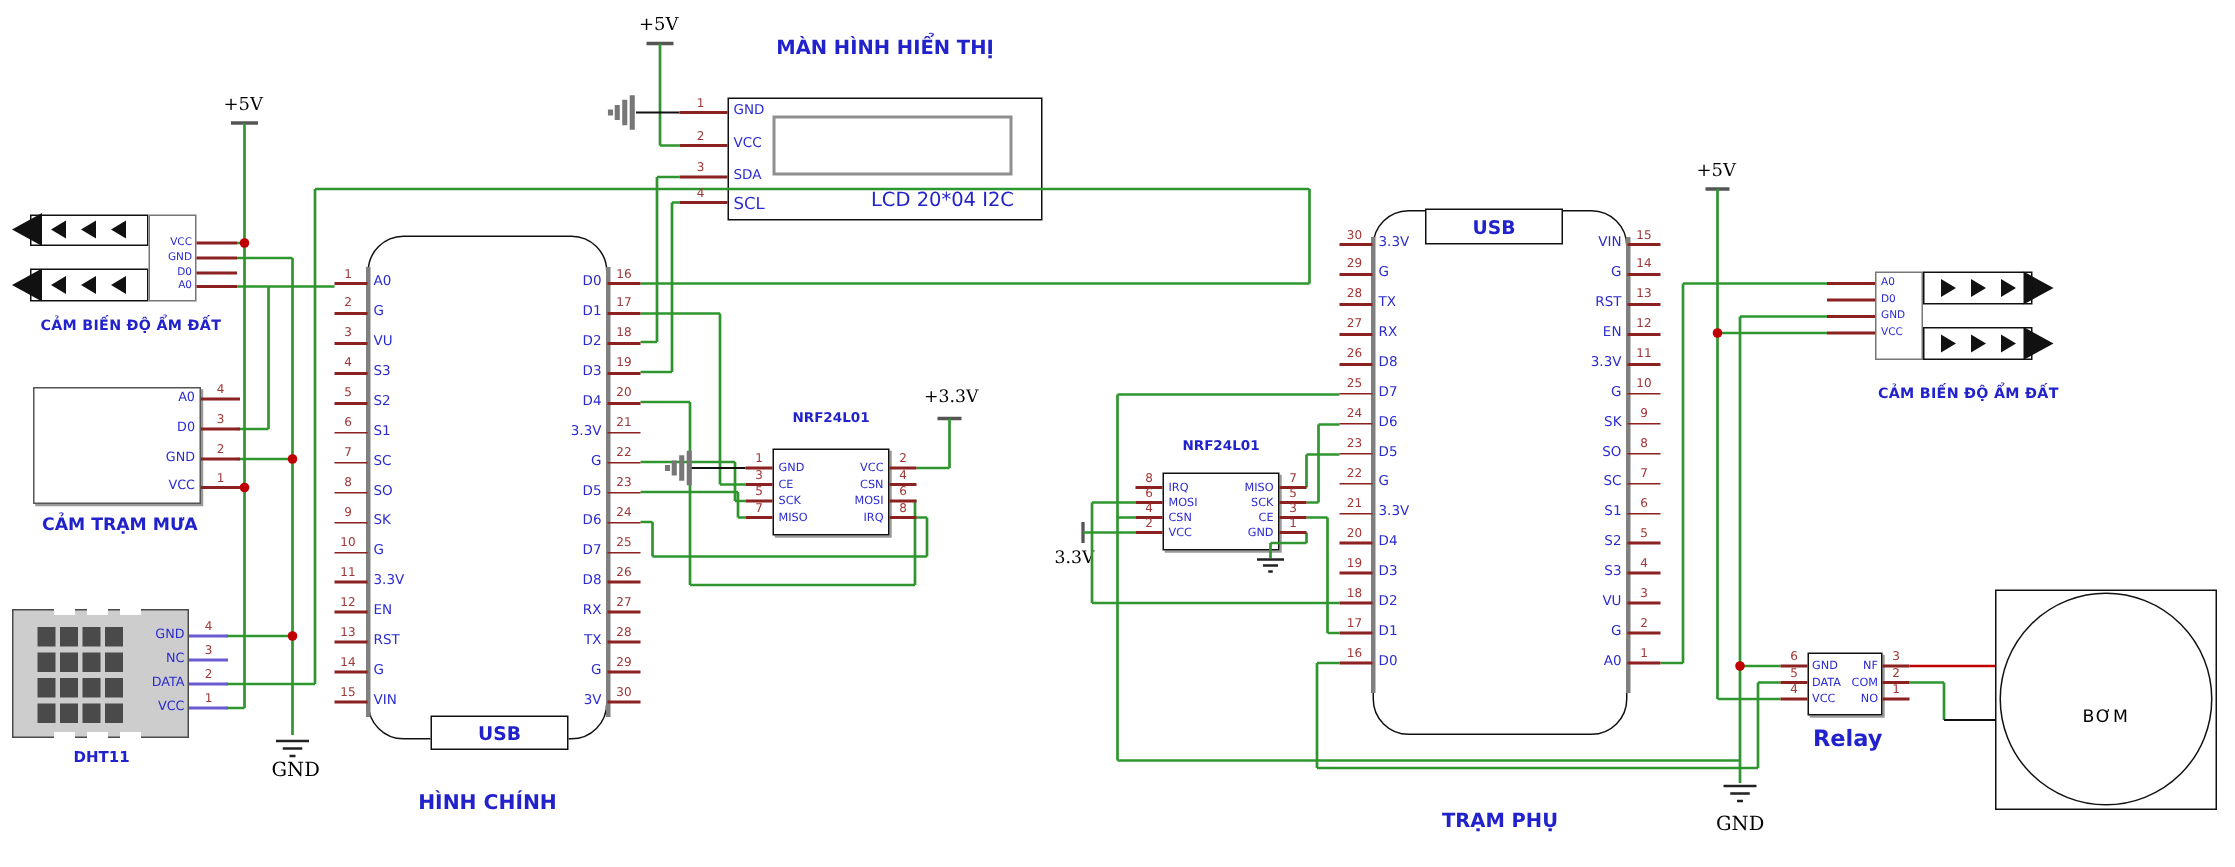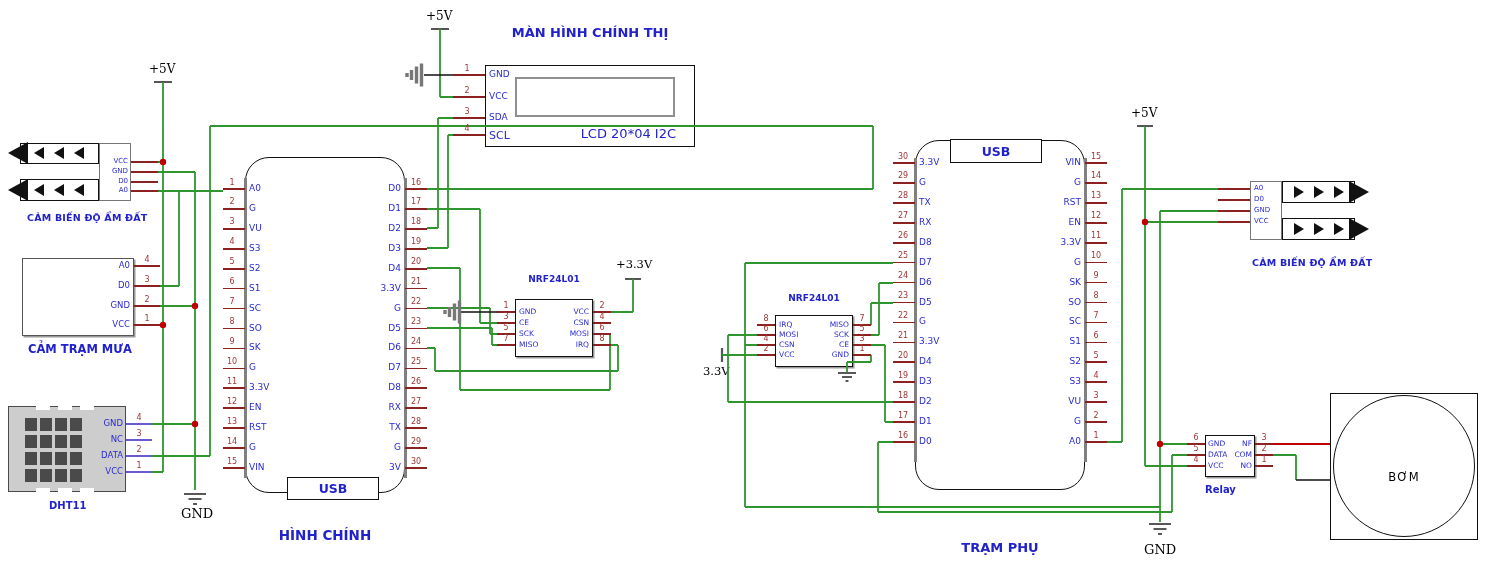--- a/index.html
+++ b/index.html
@@ -59,21 +59,21 @@
 
   <div class="box" style="left:245px;top:157px;width:160px;height:336px;border-radius:24px"></div>
   <div class="abs" style="left:243.5px;top:178px;width:3px;height:300px;background:#808080"></div>
   <div class="abs" style="left:403.5px;top:178px;width:3px;height:300px;background:#808080"></div>
   <div class="box zt" style="left:287px;top:477px;width:92px;height:23px"></div>
   <div class="title zt" style="left:287px;top:483px;width:92px;text-align:center;font-size:12.5px;font-weight:600">USB</div>
   <div class="title" style="left:245px;top:529px;width:160px;text-align:center;font-size:13.5px">HÌNH CHÍNH</div>
 
   <div class="box" style="left:485px;top:65px;width:210px;height:82px;border-width:1.3px"></div>
   <div class="abs" style="left:515px;top:77px;width:160px;height:40px;border:2.5px solid #8f8f8f;box-sizing:border-box;background:#fff"></div>
-  <div class="title" style="left:485px;top:26px;width:210px;text-align:center;font-size:13px">MÀN HÌNH CHÍNH THỊ</div>
+  <div class="title" style="left:485px;top:26px;width:210px;text-align:center;font-size:13px">MÀN HÌNH HIỂN THỊ</div>
   <div class="title" style="left:496px;top:127px;width:180px;text-align:right;font-size:13px;font-weight:400">LCD 20*04 I2C</div>
 
   <div class="box shadow" style="left:515px;top:299px;width:78px;height:58px"></div>
   <div class="title" style="left:515px;top:275px;width:78px;text-align:center;font-size:9px;font-weight:600">NRF24L01</div>
 
   <div class="box" style="left:915px;top:140px;width:170px;height:350px;border-radius:24px"></div>
   <div class="abs" style="left:913.5px;top:158px;width:3px;height:304px;background:#808080"></div>
   <div class="abs" style="left:1083.5px;top:158px;width:3px;height:304px;background:#808080"></div>
   <div class="box zt" style="left:950px;top:139px;width:92px;height:24px"></div>
   <div class="title zt" style="left:950px;top:146px;width:92px;text-align:center;font-size:12.5px;font-weight:600">USB</div>
@@ -81,21 +81,21 @@
 
   <div class="box shadow" style="left:775px;top:315px;width:78px;height:52px"></div>
   <div class="title" style="left:775px;top:294px;width:78px;text-align:center;font-size:9px;font-weight:600">NRF24L01</div>
 
   <div class="graybox" style="left:1250px;top:181px;width:32px;height:59px"></div>
   <div class="box" style="left:1282px;top:181px;width:73px;height:22px;border-width:1.2px"></div>
   <div class="box" style="left:1282px;top:218px;width:73px;height:22px;border-width:1.2px"></div>
   <div class="title" style="left:1252px;top:258px;font-size:9.5px;font-weight:600;letter-spacing:.2px">CẢM BIẾN ĐỘ ẨM ĐẤT</div>
 
   <div class="box shadow" style="left:1205px;top:435px;width:50px;height:42px"></div>
-  <div class="title" style="left:1205px;top:485px;width:50px;text-align:left;font-size:10px;font-weight:600">Relay</div>
+  <div class="title" style="left:1205px;top:485px;width:50px;text-align:right;font-size:15px;font-weight:600">Relay</div>
 
   <div class="box" style="left:1330px;top:393px;width:148px;height:147px;border-width:1.5px"></div>
   <div class="abs" style="left:1333px;top:395px;width:142px;height:142px;border:1.5px solid #111;border-radius:50%;box-sizing:border-box;background:#fff"></div>
   <div class="abs" style="left:1330px;top:470px;width:148px;text-align:center;font-size:11.5px;color:#000;letter-spacing:1px">BƠM</div>
 
   <div class="ptxt" style="left:149px;top:63px;font-size:12px">+5V</div>
   <div class="ptxt" style="left:426px;top:10px;font-size:12px">+5V</div>
   <div class="ptxt" style="left:1131px;top:107px;font-size:12px">+5V</div>
   <div class="ptxt" style="left:616px;top:259px;font-size:11.5px">+3.3V</div>
   <div class="ptxt" style="left:703px;top:366px;font-size:11.5px">3.3V</div>

